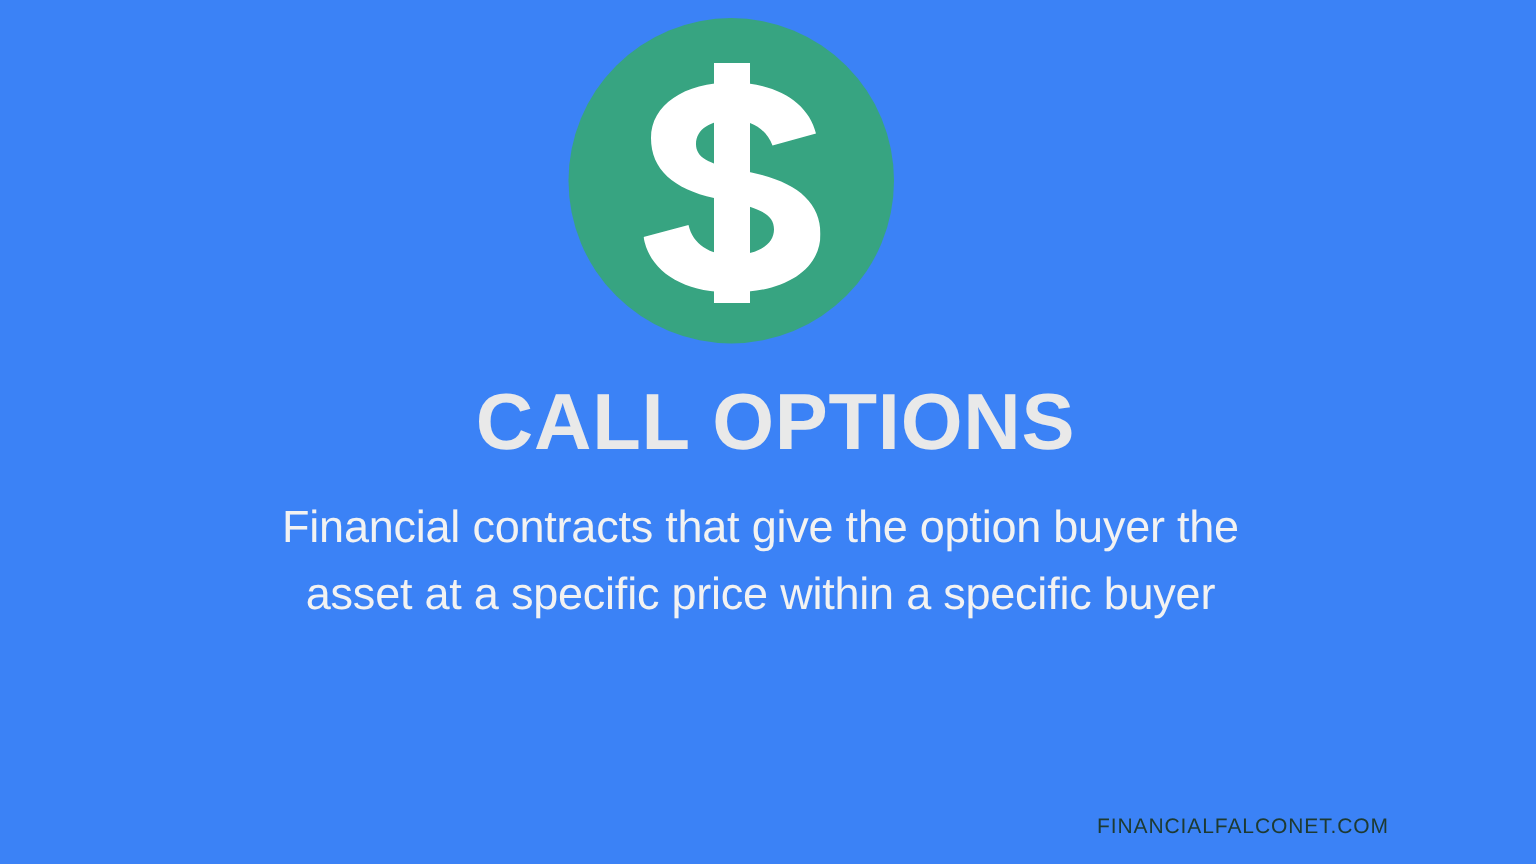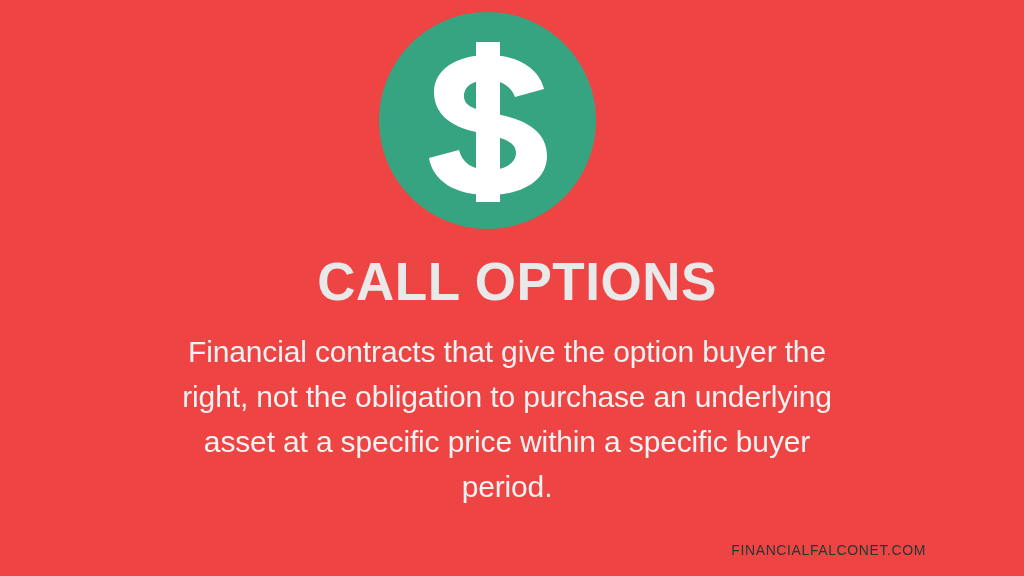--- a/index.html
+++ b/index.html
@@ -14,21 +14,21 @@
   body {
     background: #000000;
     font-family: "Liberation Sans", sans-serif;
     -webkit-font-smoothing: antialiased;
   }
 
   #slide {
     position: relative;
     width: 1024px;
     height: 576px;
-    background: #ef4444;
+    background: #3b82f6;
   }
 
   
   #badge {
     position: absolute;
     left: 379px;
     top: 12px;
     width: 217px;
     height: 217px;
     border-radius: 50%;
@@ -123,20 +123,18 @@
         C 20 84 5 71 5 50
         C 5 28 27 13 59 13
         Z"></path>
     </svg>
   </div>
 
   <h1 id="title">CALL OPTIONS</h1>
 
   <div id="body-copy">
     <span class="line">Financial contracts that give the option buyer the</span>
-    <span class="line">right, not the obligation to purchase an underlying</span>
     <span class="line">asset at a specific price within a specific buyer</span>
-    <span class="line">period.</span>
   </div>
 
   <div id="watermark">FINANCIALFALCONET.COM</div>
 
 </div>
 
 </body></html>

